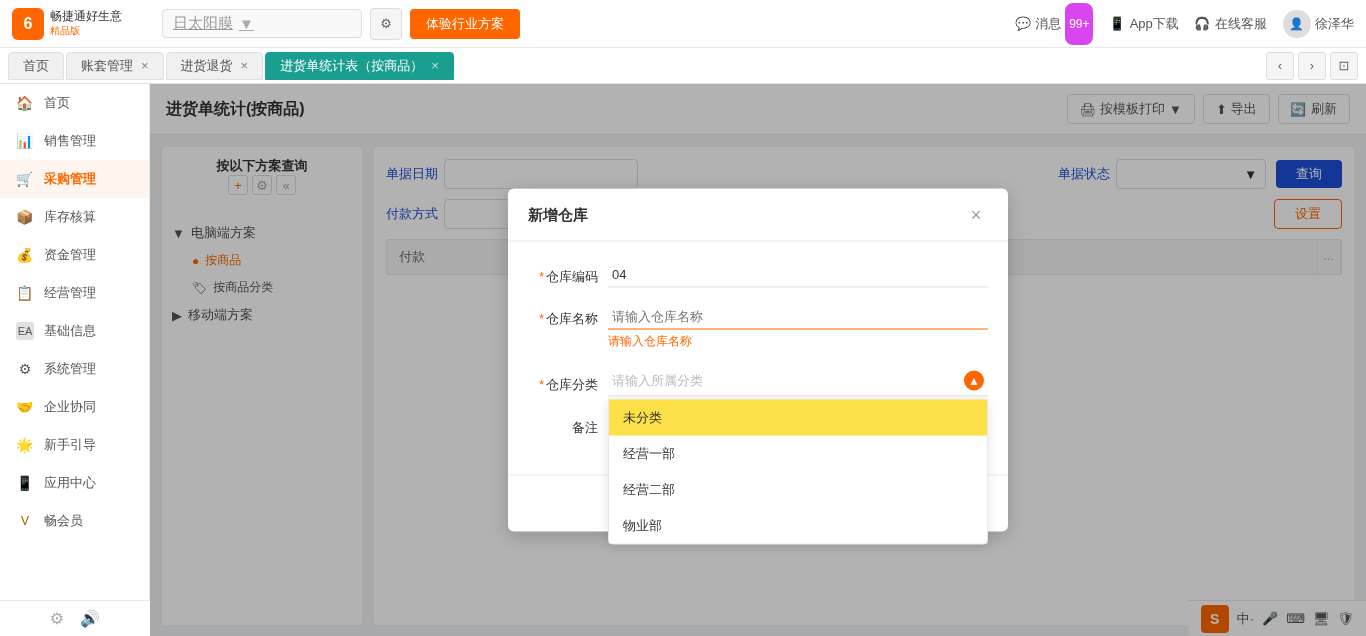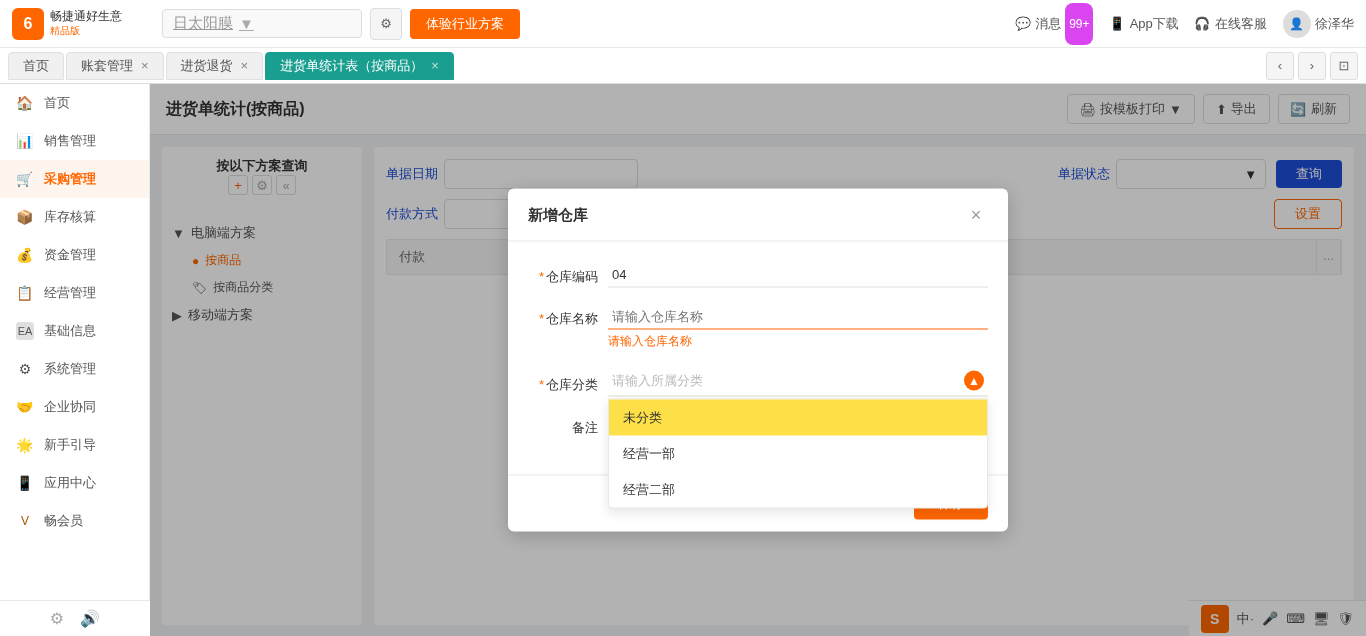--- a/index.html
+++ b/index.html
@@ -687,20 +687,21 @@
           <div class="dialog-form-field">
             <div class="dialog-select-box">
               <span class="placeholder">请输入所属分类</span>
               <div class="select-arrow-up">▲</div>
             </div>
 
             <div class="dropdown-list">
               <div class="dropdown-item selected">未分类</div>
               <div class="dropdown-item">经营一部</div>
               <div class="dropdown-item">经营二部</div>
+              <div class="dropdown-item">物业部</div>
             </div>
           </div>
         </div>
 
         <div class="dialog-form-row">
           <div class="dialog-form-label">备注</div>
           <div class="dialog-form-field">
             <input class="dialog-input" type="text" style="">
           </div>
         </div>

